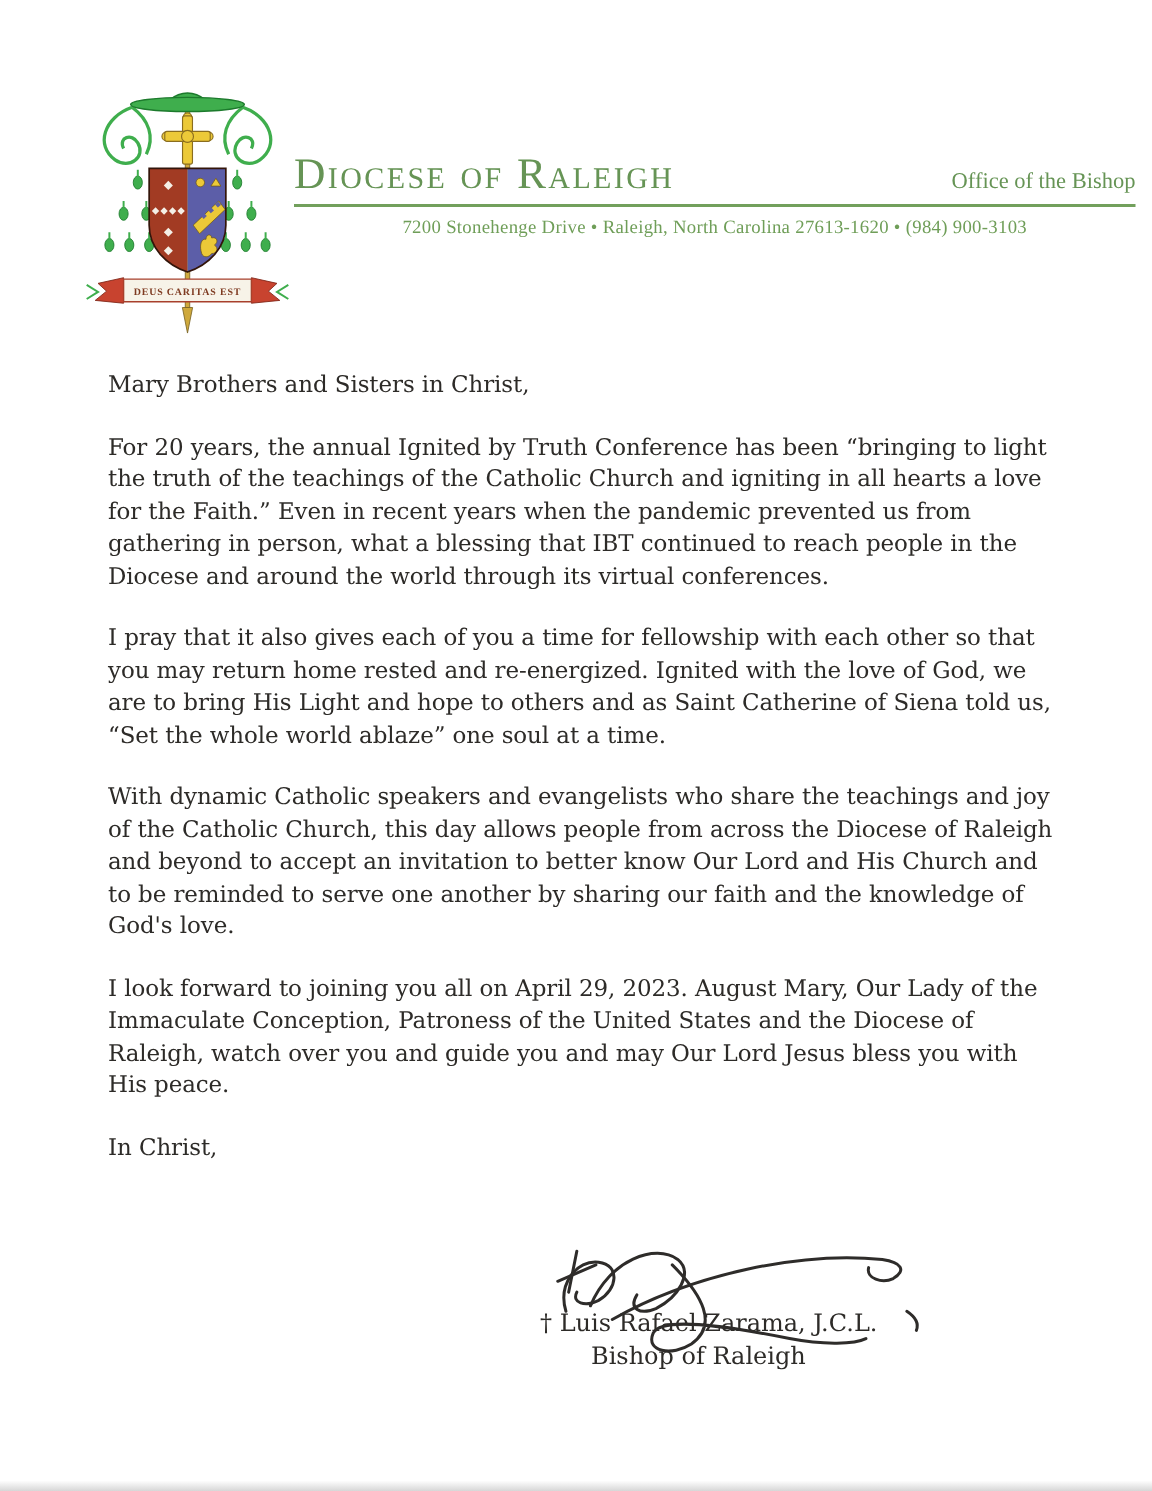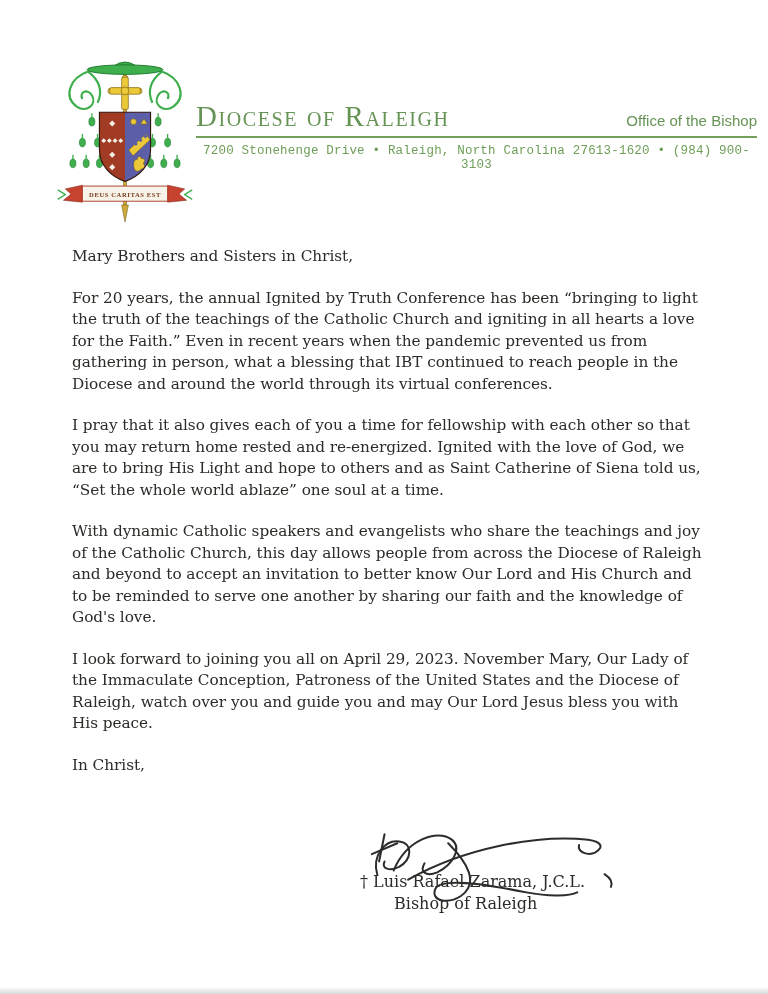--- a/index.html
+++ b/index.html
@@ -12,25 +12,25 @@
   
   .crest { position:absolute; left:54px; top:54px; width:142px; height:178px; }
 
   .head-text { position:absolute; left:196px; top:100px; width:561px; }
   .head-row { display:flex; justify-content:space-between; align-items:baseline; }
   .org {
     font-family:"Liberation Serif",serif;
     font-variant:small-caps; font-size:29px; letter-spacing:1.6px;
     color:#669455;
   }
-  .office { font-family:Liberation Sans, sans-serif; font-size:15px; color:#669455; }
+  .office { font-family:Liberation Serif, serif; font-size:15px; color:#669455; }
   .rule { height:2px; background:#72a05c; margin-top:3px; }
   .address {
     margin-top:6px; text-align:center;
-    font-family:Liberation Mono, monospace; font-size:12.5px;
+    font-family:Liberation Serif, serif; font-size:12.5px;
     color:#6f9e58; letter-spacing:0.2px;
   }
 
   
   .body-text {
     position:absolute; left:72px; top:246px; width:636px;
     font-size:15.3px; line-height:21.5px; color:#2d2b28;
     letter-spacing:-0.05px;
   }
   .body-text p { margin:0 0 20px 0; }
@@ -157,21 +157,21 @@
     </div>
     <div class="rule"></div>
     <div class="address">7200 Stonehenge Drive • Raleigh, North Carolina 27613-1620 • (984) 900-3103</div>
   </div>
 
   <div class="body-text">
     <p class="salutation">Mary Brothers and Sisters in Christ,</p>
     <p>For 20 years, the annual Ignited by Truth Conference has been “bringing to light the truth of the teachings of the Catholic Church and igniting in all hearts a love for the Faith.” Even in recent years when the pandemic prevented us from gathering in person, what a blessing that IBT continued to reach people in the Diocese and around the world through its virtual conferences.</p>
     <p>I pray that it also gives each of you a time for fellowship with each other so that you may return home rested and re-energized. Ignited with the love of God, we are to bring His Light and hope to others and as Saint Catherine of Siena told us, “Set the whole world ablaze” one soul at a time.</p>
     <p>With dynamic Catholic speakers and evangelists who share the teachings and joy of the Catholic Church, this day allows people from across the Diocese of Raleigh and beyond to accept an invitation to better know Our Lord and His Church and to be reminded to serve one another by sharing our faith and the knowledge of God's love.</p>
-    <p>I look forward to joining you all on April 29, 2023. November Mary, Our Lady of the Immaculate Conception, Patroness of the United States and the Diocese of Raleigh, watch over you and guide you and may Our Lord Jesus bless you with His peace.</p>
+    <p>I look forward to joining you all on April 29, 2023. August Mary, Our Lady of the Immaculate Conception, Patroness of the United States and the Diocese of Raleigh, watch over you and guide you and may Our Lord Jesus bless you with His peace.</p>
     <p class="closing">In Christ,</p>
   </div>
 
   <div class="signature-block">
     <svg class="signature" viewBox="0 0 300 110" xmlns="http://www.w3.org/2000/svg">
       <g stroke="#2e2c2a" stroke-width="2.2" fill="none" stroke-linecap="round" stroke-linejoin="round">
         <path d="M20,42 L48,30"></path>
         <path d="M34,20 L28,50"></path>
         <path d="M26,64 C20,44 34,26 50,28 C66,30 64,48 50,56 C40,61 30,58 34,50"></path>
         <path d="M44,60 C58,26 92,14 108,26 C120,36 108,54 92,62 C80,67 72,62 78,52"></path>

